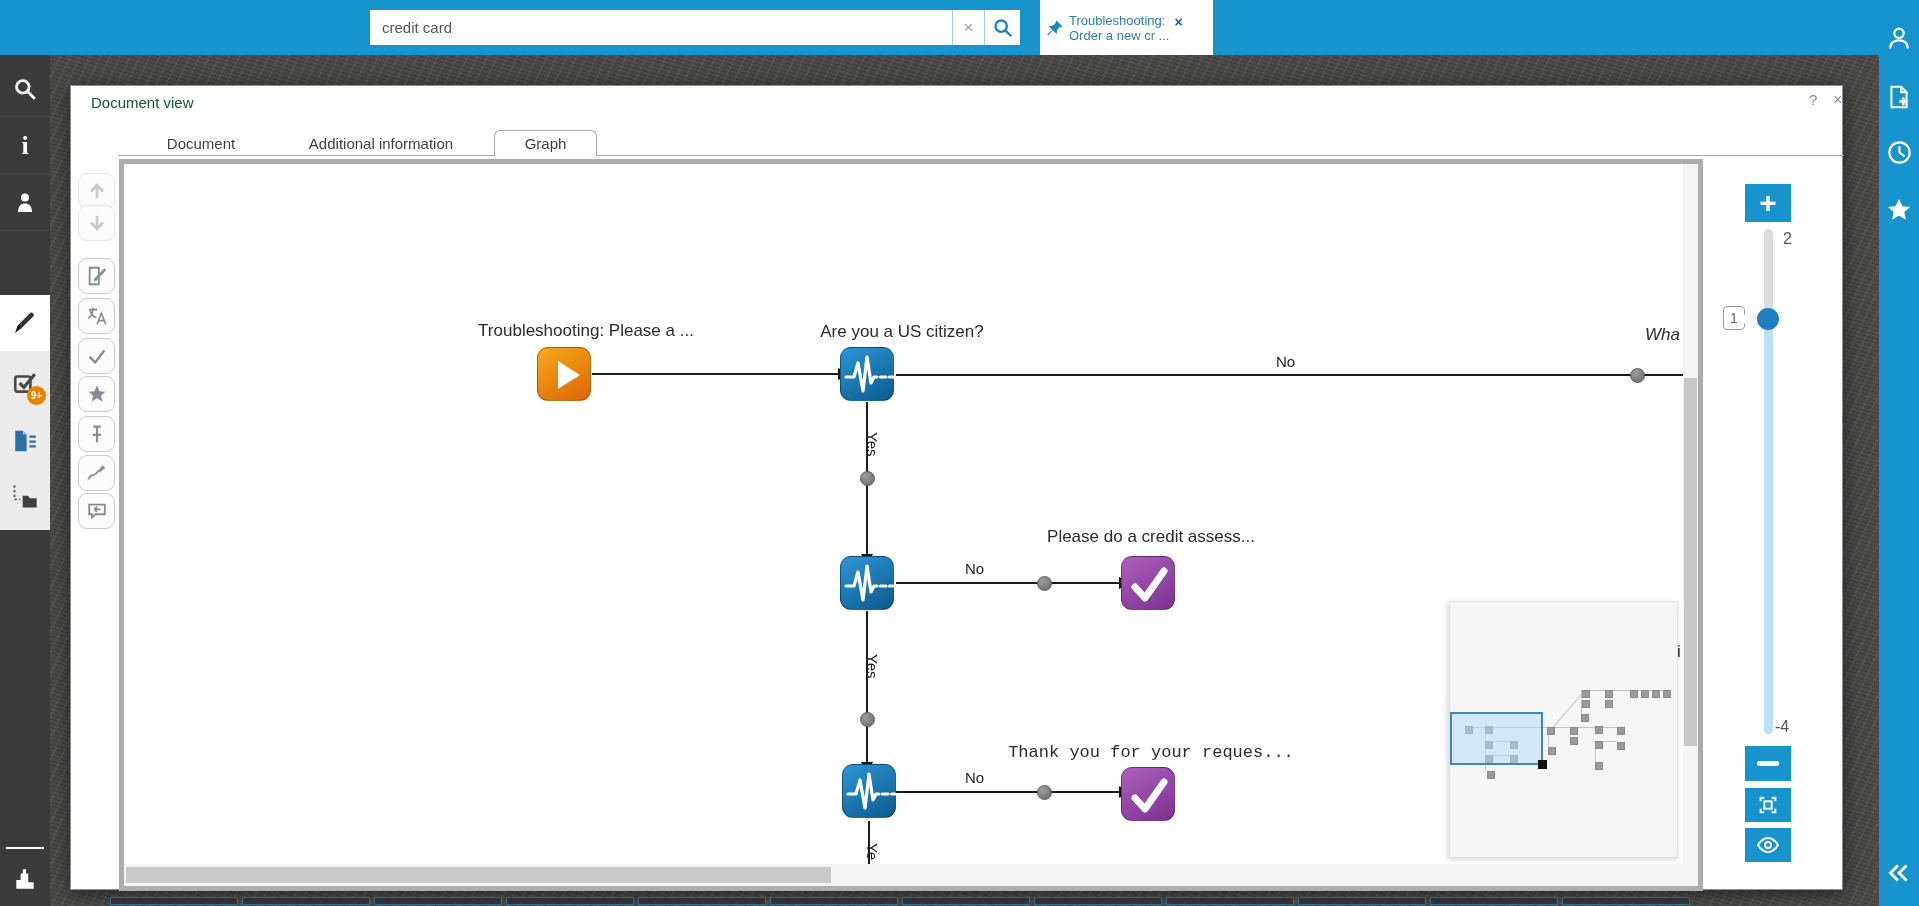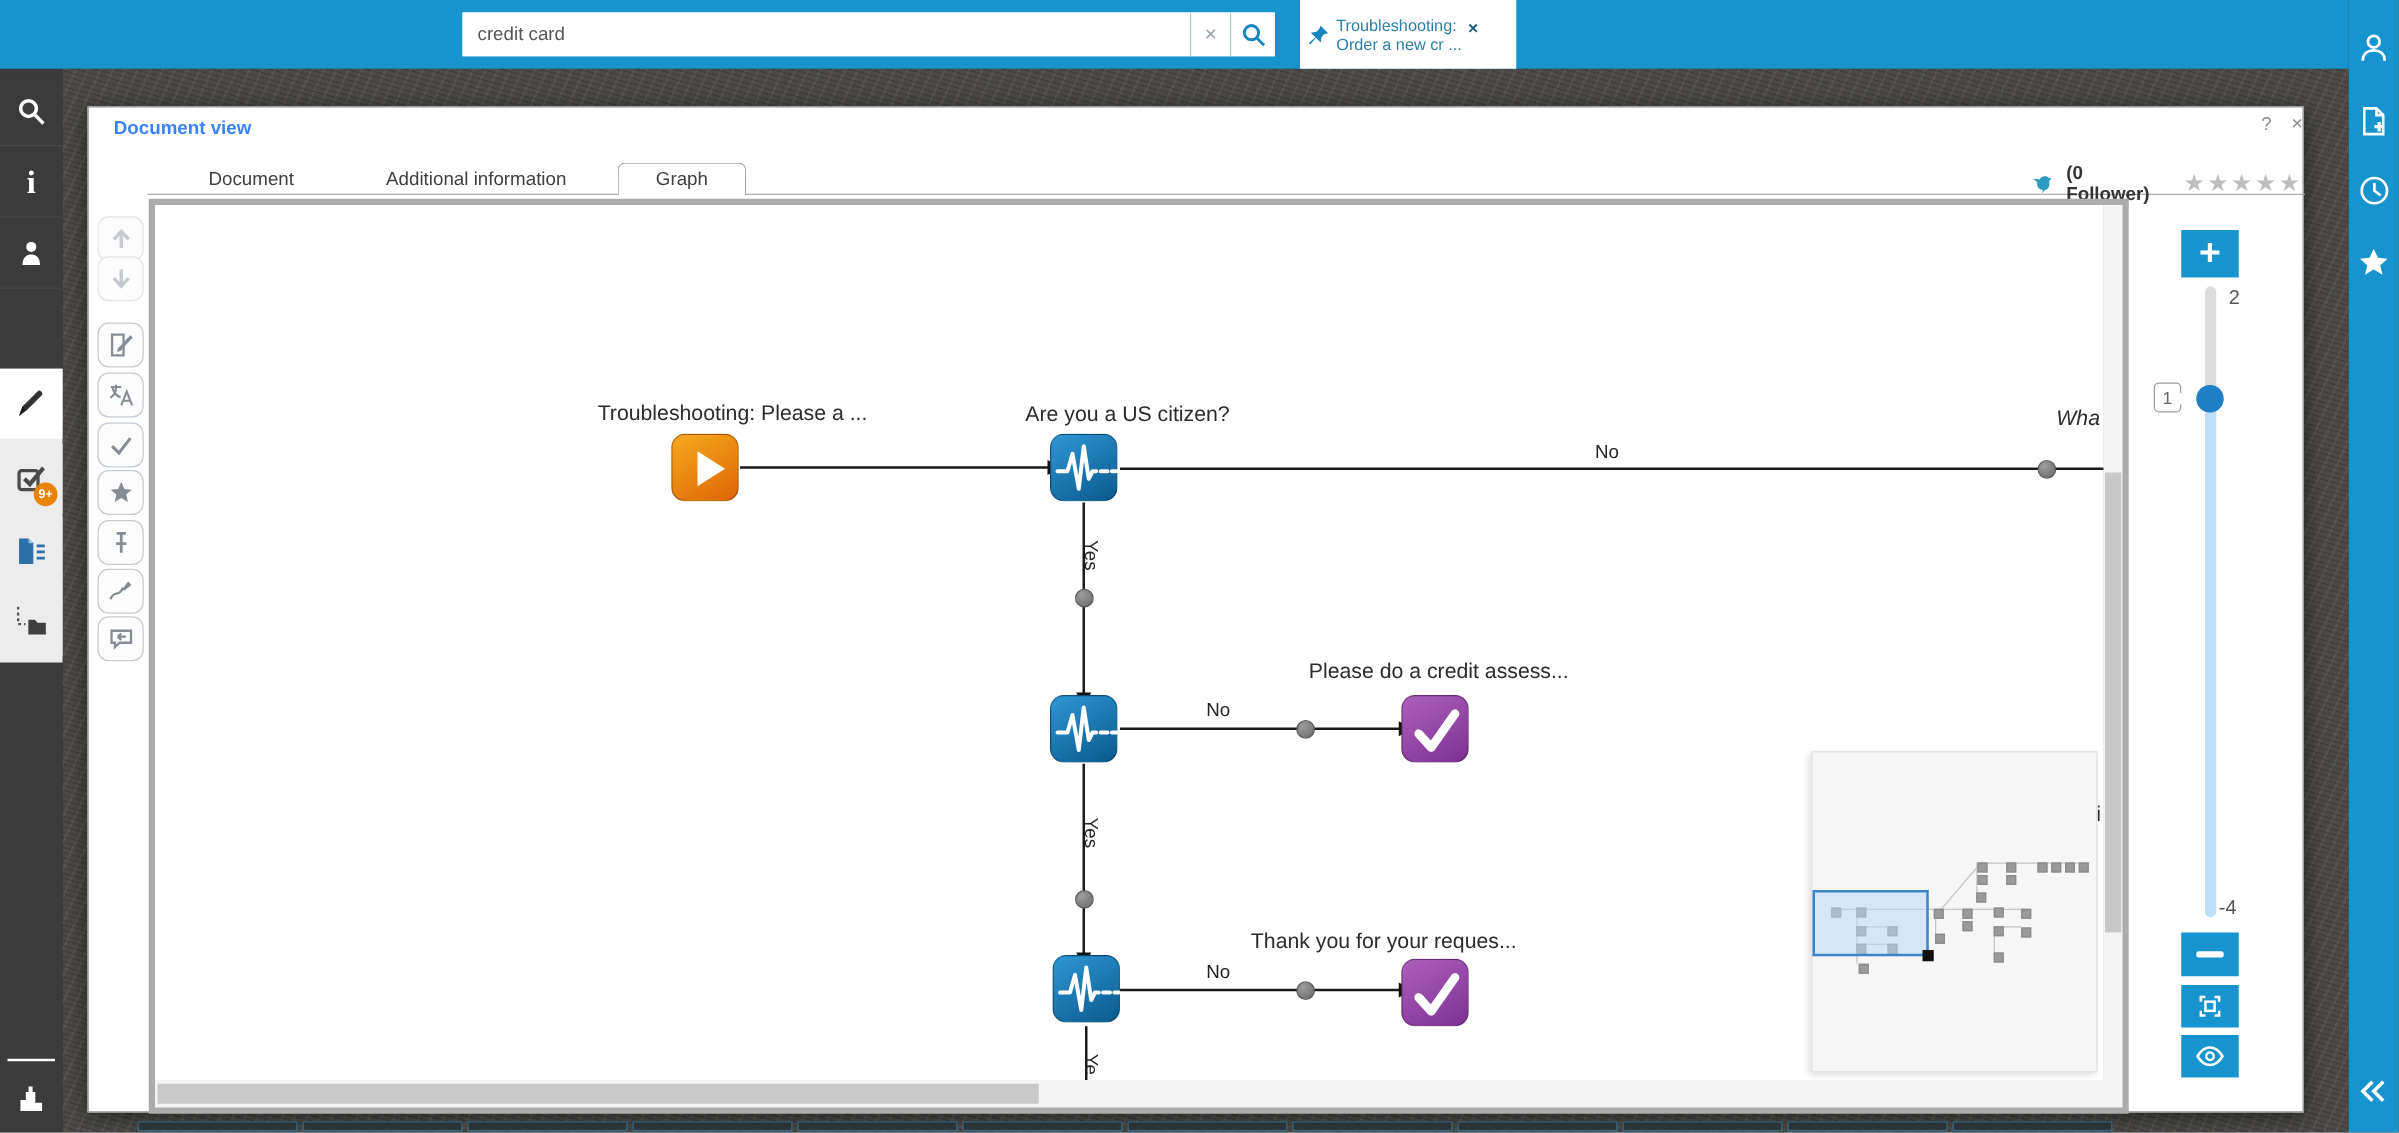--- a/index.html
+++ b/index.html
@@ -30,21 +30,21 @@
 .lr-active{background:#ffffff}
 .lr-light{background:#ECECEC}
 #lr-lightband{position:absolute;left:0;top:240px;width:50px;height:235px;background:#ECECEC}
 #lr-divider{position:absolute;left:6px;top:792px;width:38px;height:2px;background:#fff}
 .lr-badge{position:absolute;right:4px;bottom:6px;width:19px;height:19px;border-radius:50%;background:#E98300;color:#fff;font-size:10px;font-weight:700;display:flex;align-items:center;justify-content:center}
 
 #rightrail{position:absolute;right:0;top:0;width:40px;height:906px;background:#1794CD;z-index:7}
 .rr-item{position:absolute;left:0;width:40px;height:44px;display:flex;align-items:center;justify-content:center;cursor:pointer}
 
 #modal{position:absolute;left:70px;top:85px;width:1773px;height:805px;background:#fff;border:1px solid #8f8f8f;box-shadow:0 3px 16px rgba(0,0,0,.55);z-index:3}
-#modal-title{position:absolute;left:20px;top:8px;font-size:15px;font-weight:700;color:#3b82f6}
+#modal-title{position:absolute;left:20px;top:8px;font-size:15px;font-weight:400;color:#14532d}
 #modal-help{position:absolute;left:1738px;top:5px;font-size:15px;color:#8a8a8a;cursor:pointer}
 #modal-close{position:absolute;left:1762px;top:5px;font-size:16px;color:#8a8a8a;cursor:pointer}
 .mtab{position:absolute;top:44px;height:26px;font-size:15px;color:#3f3f3f;display:flex;align-items:center;justify-content:center;cursor:pointer}
 #tab-document{left:75px;width:110px}
 #tab-addinfo{left:225px;width:170px}
 #tab-graph{left:423px;width:103px;background:#fff;border:1px solid #a8a8a8;border-bottom:0;border-radius:6px 6px 0 0;z-index:2}
 #tabs-rule{position:absolute;left:47px;top:69px;width:1726px;height:1px;background:#ABABAB}
 #follower{position:absolute;left:1550px;top:44px;display:flex;align-items:center;gap:10px}
 #follower-label{font-size:15px;font-weight:700;color:#333}
 #stars{font-size:19px;color:#BDBDBD;letter-spacing:2px}
@@ -248,29 +248,20 @@
 <div id="modal">
   <div id="modal-title">Document view</div>
   <div id="modal-help">?</div>
   <div id="modal-close">×</div>
 
   <div class="mtab" id="tab-document">Document</div>
   <div class="mtab" id="tab-addinfo">Additional information</div>
   <div class="mtab" id="tab-graph">Graph</div>
   <div id="tabs-rule"></div>
 
-  <div id="follower">
-    <span>
-      <svg width="22" height="22" viewBox="0 0 24 24">
-          <path d="M20 7 c-2.5-2.5-7-2-8.3 1.2 L6 7.5 l3.6 3.2 c-.8 3.8 1.6 6.6 5 6.6 l-.8 3 2.6-2.9 c3.4-.8 4.6-4.4 3.4-7.3 L22 7.2 z" fill="#2D9BC0"></path>
-        </svg>
-    </span>
-    <span id="follower-label">(0 Follower)</span>
-    <span id="stars">★★★★★</span>
-  </div>
 
   <div id="gtoolbar"></div>
 
   <div id="frame">
     <div id="graph-layer">
         <div class="eline" style="left: 468px; top: 209px; width: 248px; height: 2px;"></div>
         <div class="arr-r" style="left: 714px; top: 204px;"></div>
         <div class="eline" style="left: 772px; top: 210px; width: 787px; height: 2px;"></div>
         <div class="edot" style="left: 1506px; top: 204px;"></div>
         <div class="elbl" style="left: 1152px; top: 189px;">No</div>
@@ -309,21 +300,21 @@
               <path d="M13 30 L23 41 L42 14"></path>
             </svg></span></div>
         <div class="nlabel" style="left: 777px; top: 363px;">Please do a credit assess...</div>
         <div class="gnode question" style="left: 718px; top: 600px;"><span><svg width="54" height="54" viewBox="0 0 54 54" fill="none" stroke="#fff" stroke-width="3.2" stroke-linecap="round" stroke-linejoin="round">
               <path d="M5 29 H13 L17 15 L22 43 L26 9 L30 35 L33 29 H36"></path>
               <path d="M39.5 29 H45 M48.5 29 H52"></path>
             </svg></span></div>
         <div class="gnode answer" style="left: 997px; top: 603px;"><span><svg width="54" height="54" viewBox="0 0 54 54" fill="none" stroke="#fff" stroke-width="7" stroke-linecap="round" stroke-linejoin="round">
               <path d="M13 30 L23 41 L42 14"></path>
             </svg></span></div>
-        <div class="nlabel" style="left: 733px; top: 579px;">Thank you for your reques...</div>
+        <div class="nlabel" style="left: 777px; top: 579px; font-family: Liberation Mono, monospace;">Thank you for your reques...</div>
         <div class="frag" style="left: 1521px; top: 161px; font-style: italic;">Wha</div>
         <div class="frag" style="left: 1553px; top: 478px;">i</div>
         <div id="minimap" style="left: 1325px; top: 437px; width: 229px; height: 257px;">
           <div class="mm-line" style="left: 15px; top: 125px; width: 155px; height: 1px;"></div>
           <div class="mm-line" style="left: 35px; top: 125px; width: 1px; height: 44px;"></div>
           <div class="mm-line" style="left: 98px; top: 125px; width: 1px; height: 20px;"></div>
           <div class="mm-line" style="left: 131px; top: 88px; width: 1px; height: 24px;"></div>
           <div class="mm-line" style="left: 132px; top: 88px; width: 81px; height: 1px;"></div>
           <div class="mm-line" style="left: 35px; top: 139px; width: 25px; height: 1px;"></div>
           <div class="mm-line" style="left: 35px; top: 153px; width: 25px; height: 1px;"></div>

